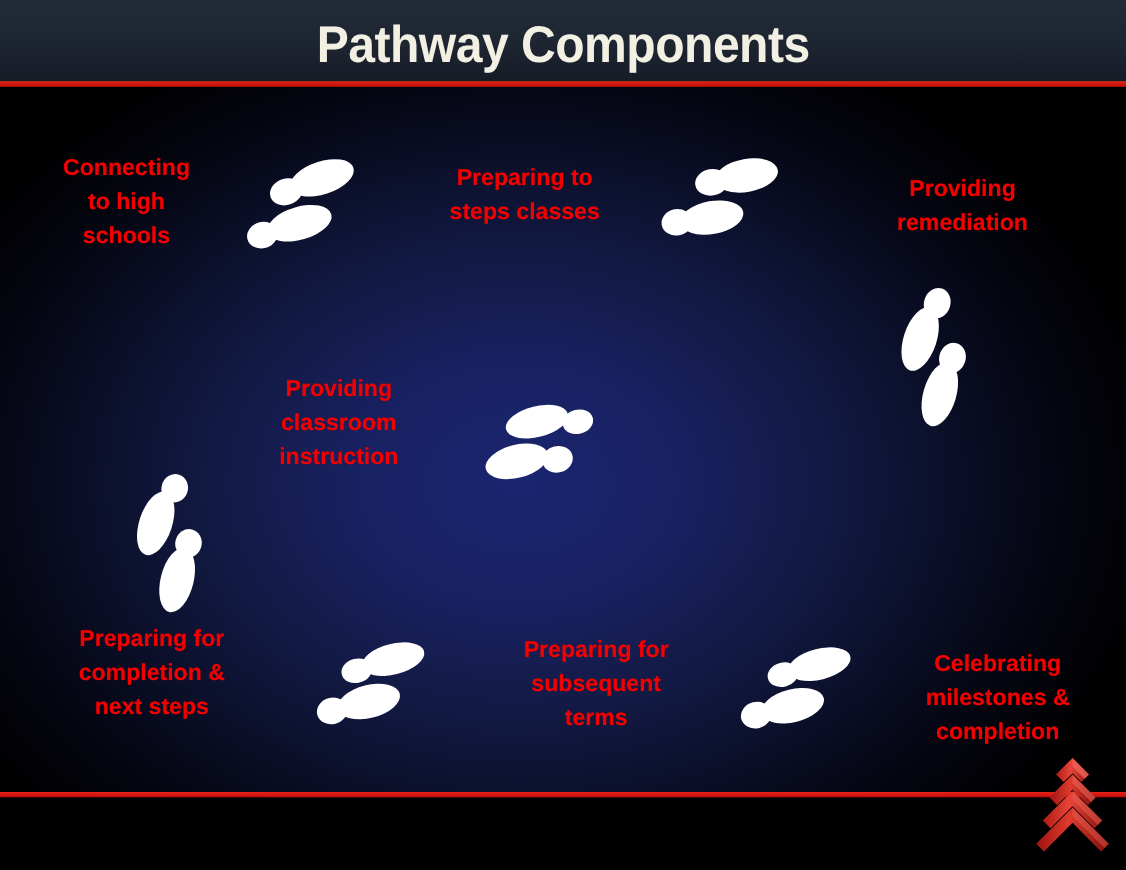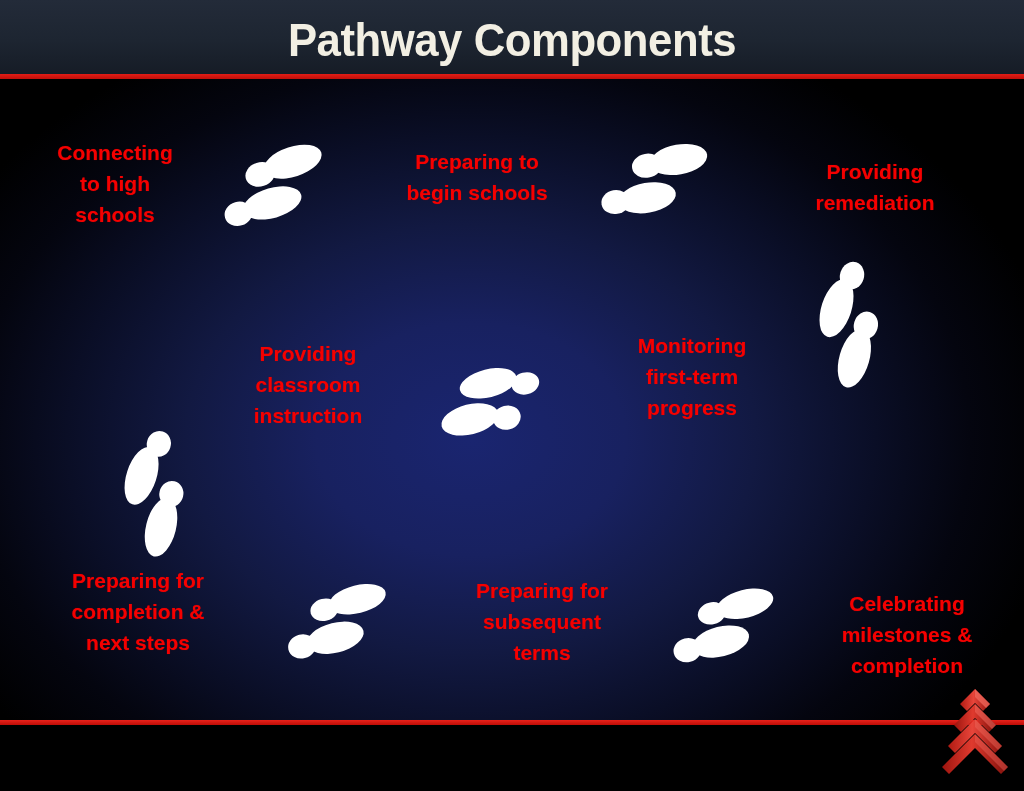--- a/index.html
+++ b/index.html
@@ -200,28 +200,25 @@
           <ellipse cx="20" cy="67" rx="14" ry="12" transform="rotate(-8 20 67)"></ellipse>
         </g>
       </svg>
     </div>
 
     <div class="label" style="left:20px; top:58px; width:190px;">Connecting
 to high
 schools</div>
 
     <div class="label" style="left:372px; top:67px; width:210px;">Preparing to
-begin schools</div>
+steps classes</div>
 
     <div class="label" style="left:770px; top:77px; width:210px;">Providing
 remediation</div>
 
-    <div class="label" style="left:592px; top:251px; width:200px;">Monitoring
-first-term
-progress</div>
 
     <div class="label" style="left:802px; top:509px; width:210px;">Celebrating
 milestones &amp;
 completion</div>
 
     <div class="label" style="left:437px; top:496px; width:210px;">Preparing for
 subsequent
 terms</div>
 
     <div class="label" style="left:30px; top:486px; width:216px;">Preparing for

